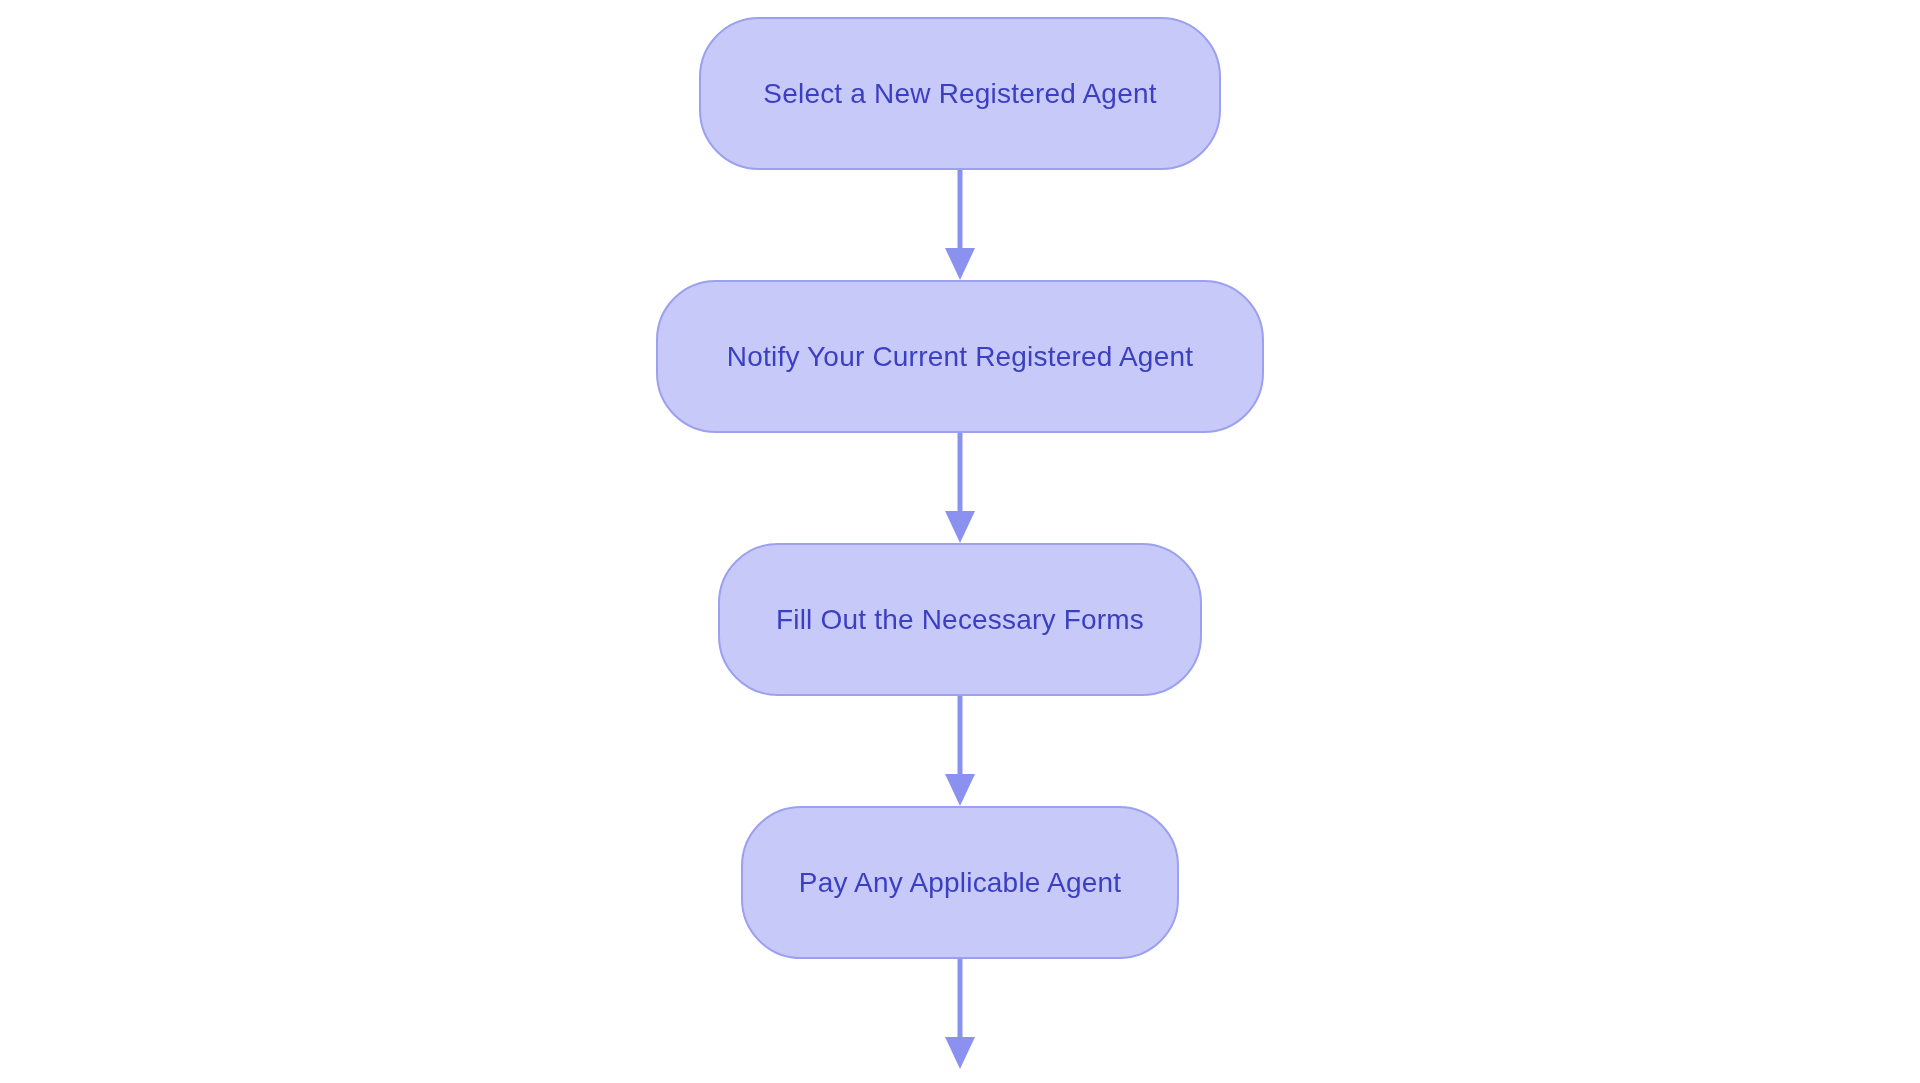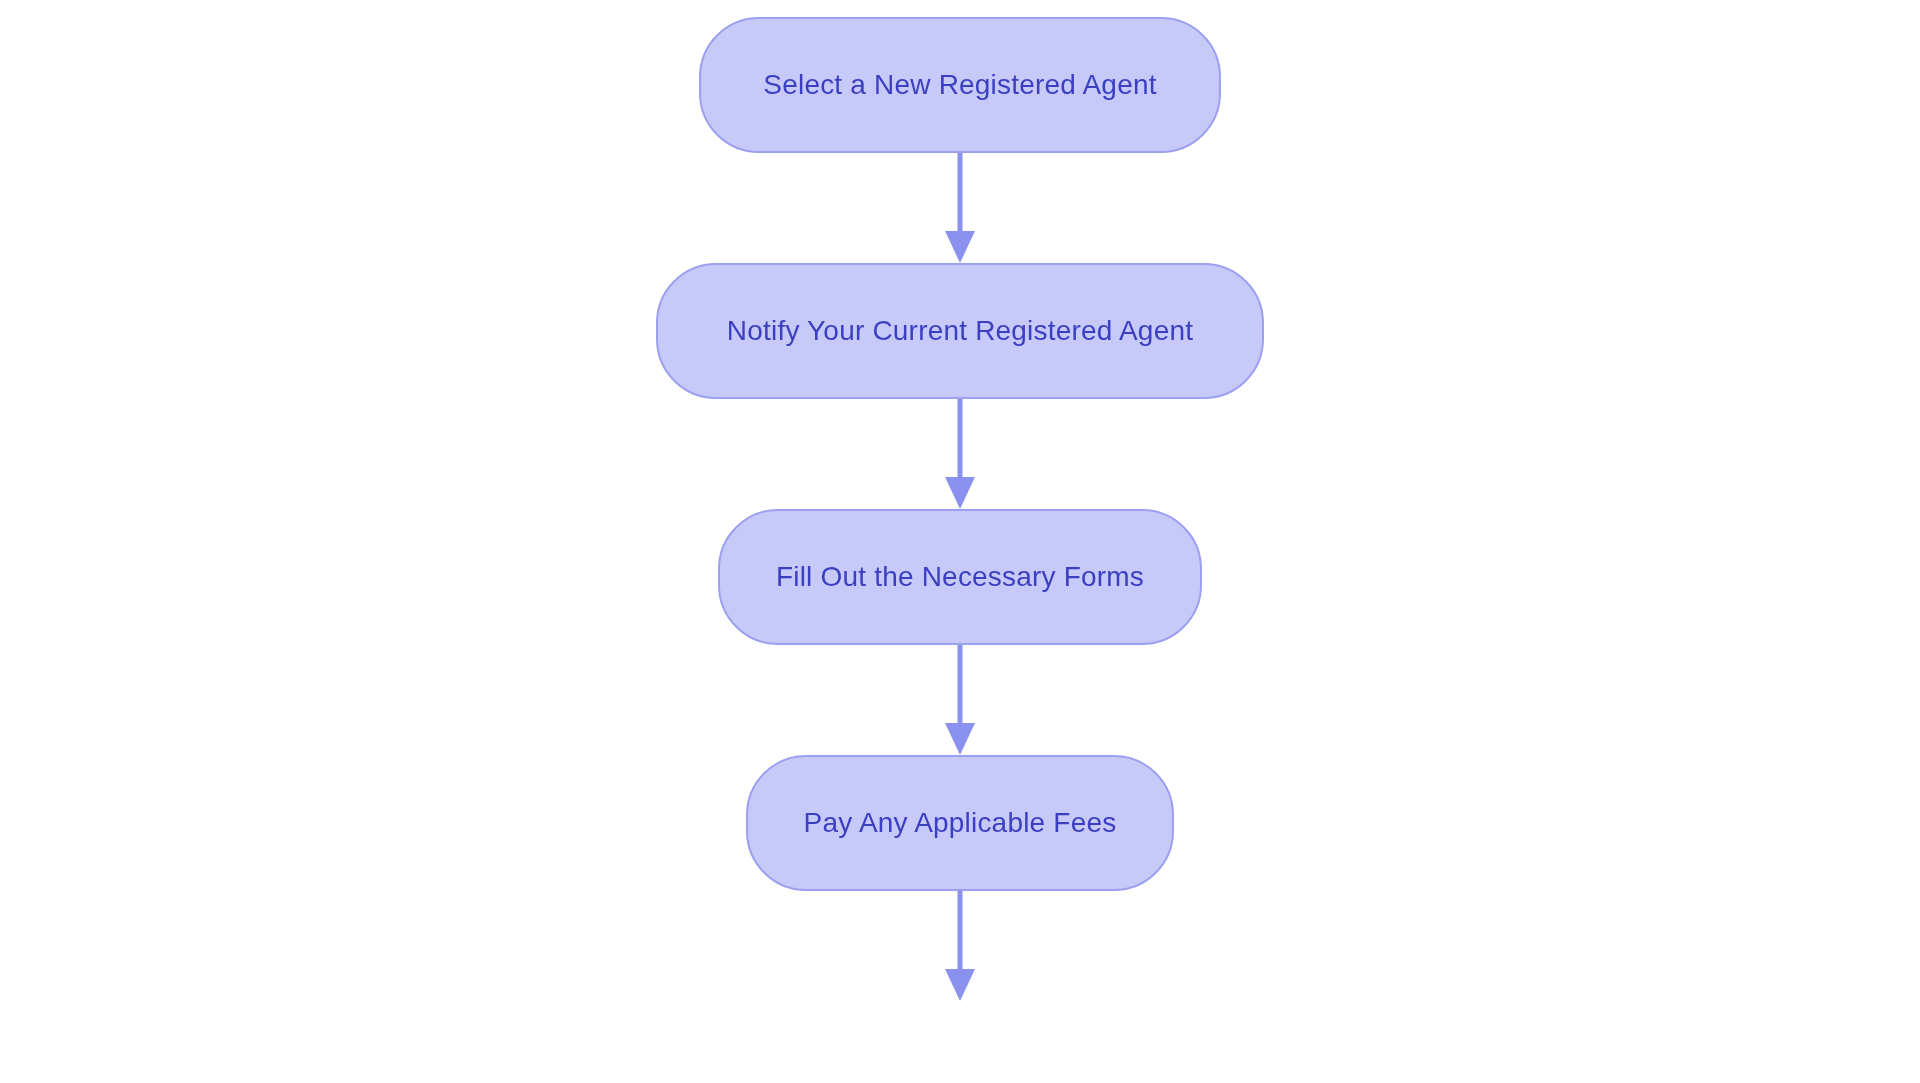--- a/index.html
+++ b/index.html
@@ -19,21 +19,21 @@
   }
   .canvas {
     width: 1920px;
     height: 1083px;
     display: flex;
     flex-direction: column;
     align-items: center;
     padding-top: 17px;
   }
   .flow-node {
-    height: 136px;
+    height: 153px;
     border-radius: 60px;
     background: var(--node-fill);
     border: 2px solid var(--node-border);
     color: var(--node-text);
     display: flex;
     align-items: center;
     justify-content: center;
     text-align: center;
     font-size: 28px;
     font-weight: 500;
@@ -90,21 +90,21 @@
   </div>
 
   <div class="connector">
     <svg width="36" height="110" viewBox="0 0 36 110">
       <line x1="18" y1="0" x2="18" y2="82" stroke-width="5"></line>
       <polygon points="3,78 33,78 18,110"></polygon>
     </svg>
   </div>
 
   <div class="flow-node n4">
-    <span>Pay Any Applicable Fees</span>
+    <span>Pay Any Applicable Agent</span>
   </div>
 
   <div class="connector">
     <svg width="36" height="110" viewBox="0 0 36 110">
       <line x1="18" y1="0" x2="18" y2="82" stroke-width="5"></line>
       <polygon points="3,78 33,78 18,110"></polygon>
     </svg>
   </div>
 
 

